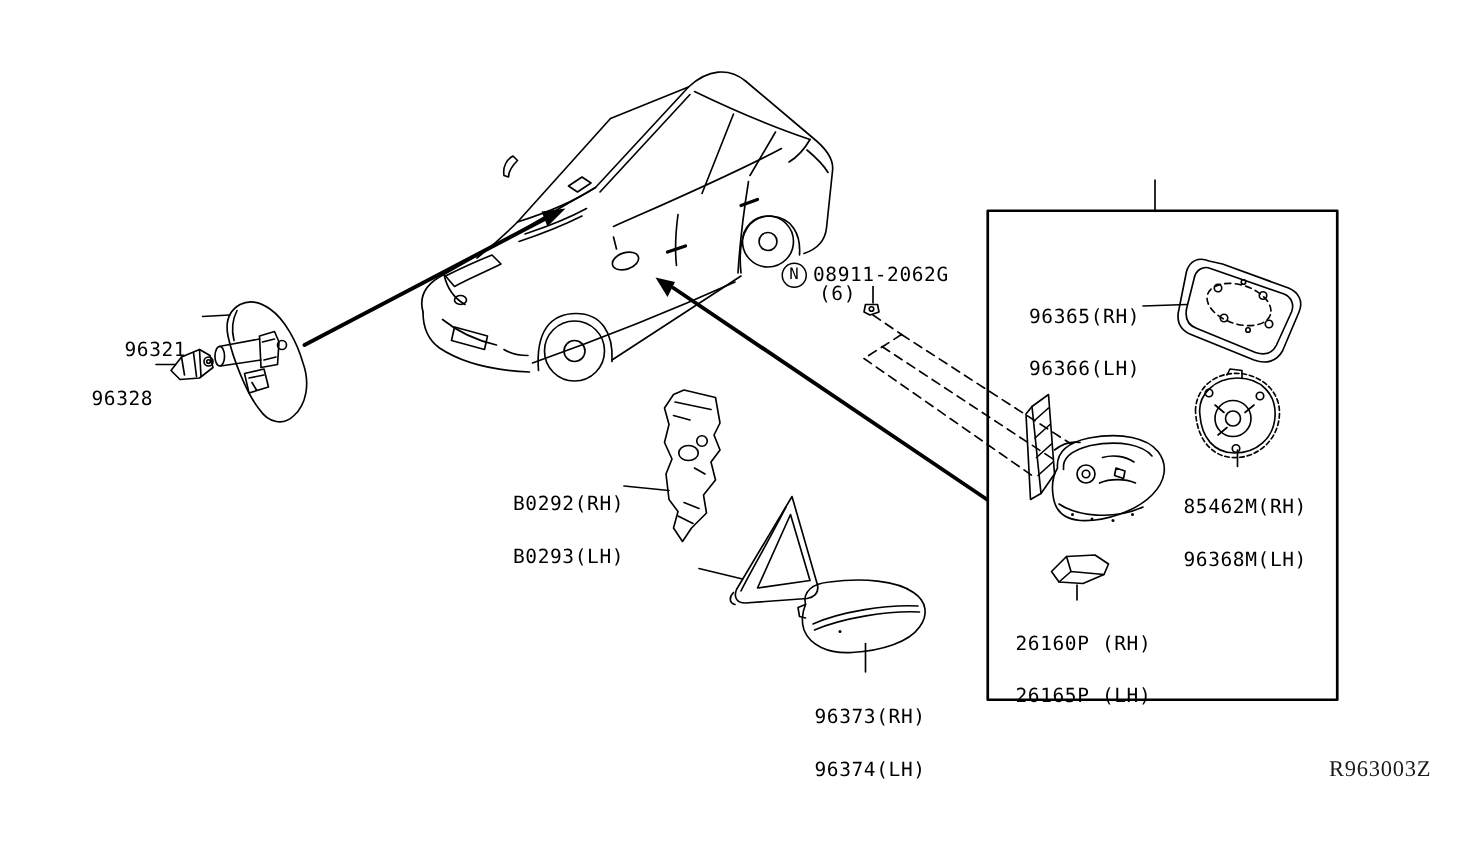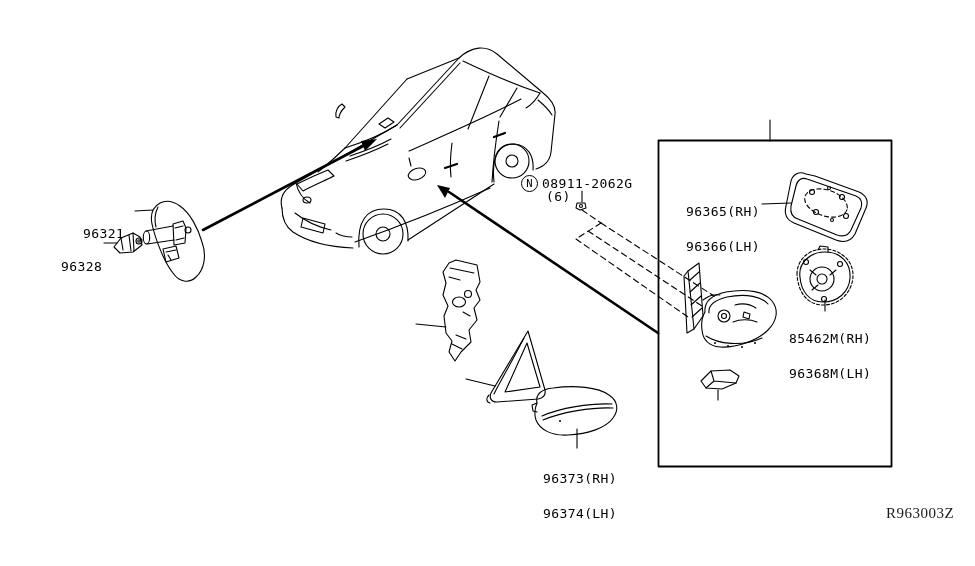--- a/index.html
+++ b/index.html
@@ -228,21 +228,29 @@
   <div class="lbl" style="left:686px;top:183px">
     <div>96365(RH)</div>
     <div>96366(LH)</div>
   </div>
 
   <div class="lbl" style="left:789px;top:310px">
     <div>85462M(RH)</div>
     <div>96368M(LH)</div>
   </div>
 
-
+  <div class="lbl" style="left:677px;top:401px">
+    <div>26160P (RH)</div>
+    <div>26165P (LH)</div>
+  </div>
+
+  <div class="lbl" style="left:342px;top:308px">
+    <div>B0292(RH)</div>
+    <div>B0293(LH)</div>
+  </div>
 
 
   <div class="lbl" style="left:543px;top:450px">
     <div>96373(RH)</div>
     <div>96374(LH)</div>
   </div>
 
   <div class="refcode" style="left:886px;top:505px">R963003Z</div>
 
 </div>

